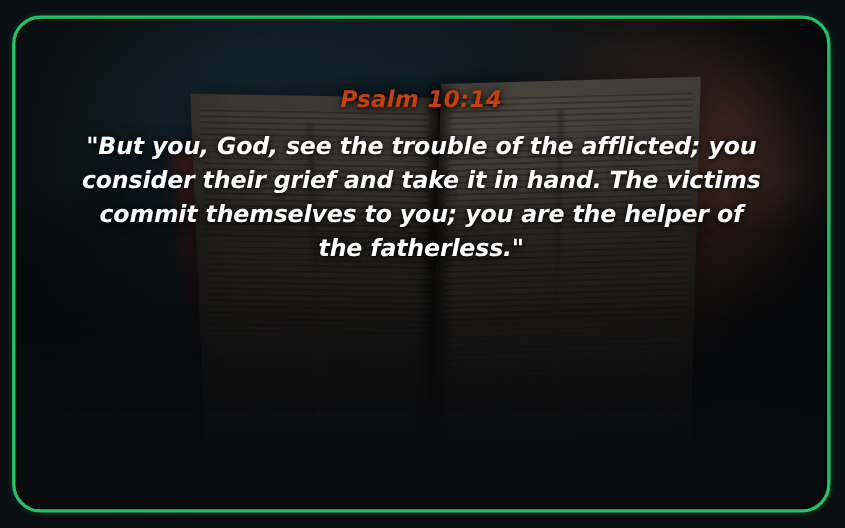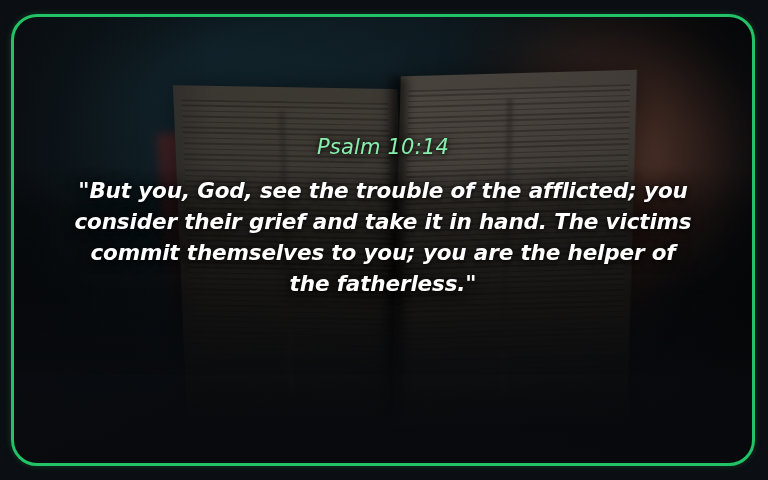--- a/index.html
+++ b/index.html
@@ -220,25 +220,25 @@
     top: 15px;
     width: 742px;
     height: 450px;
     z-index: 20;
     display: flex;
     flex-direction: column;
     align-items: center;
     pointer-events: none;
   }
   #reference {
-    margin-top: 120px;
-    color: #86efac;
+    margin-top: 63px;
+    color: #c2410c;
     font-family: "DejaVu Sans", sans-serif;
     font-size: 21px;
-    font-weight: normal;
+    font-weight: bold;
     font-style: italic;
     letter-spacing: 0.2px;
     text-shadow: 0 1px 5px rgba(0,0,0,0.85), 0 0 14px rgba(0,0,0,0.6);
     white-space: nowrap;
   }
   #quote {
     margin-top: 16px;
     width: 625px;
     text-align: center;
     color: #ffffff;

